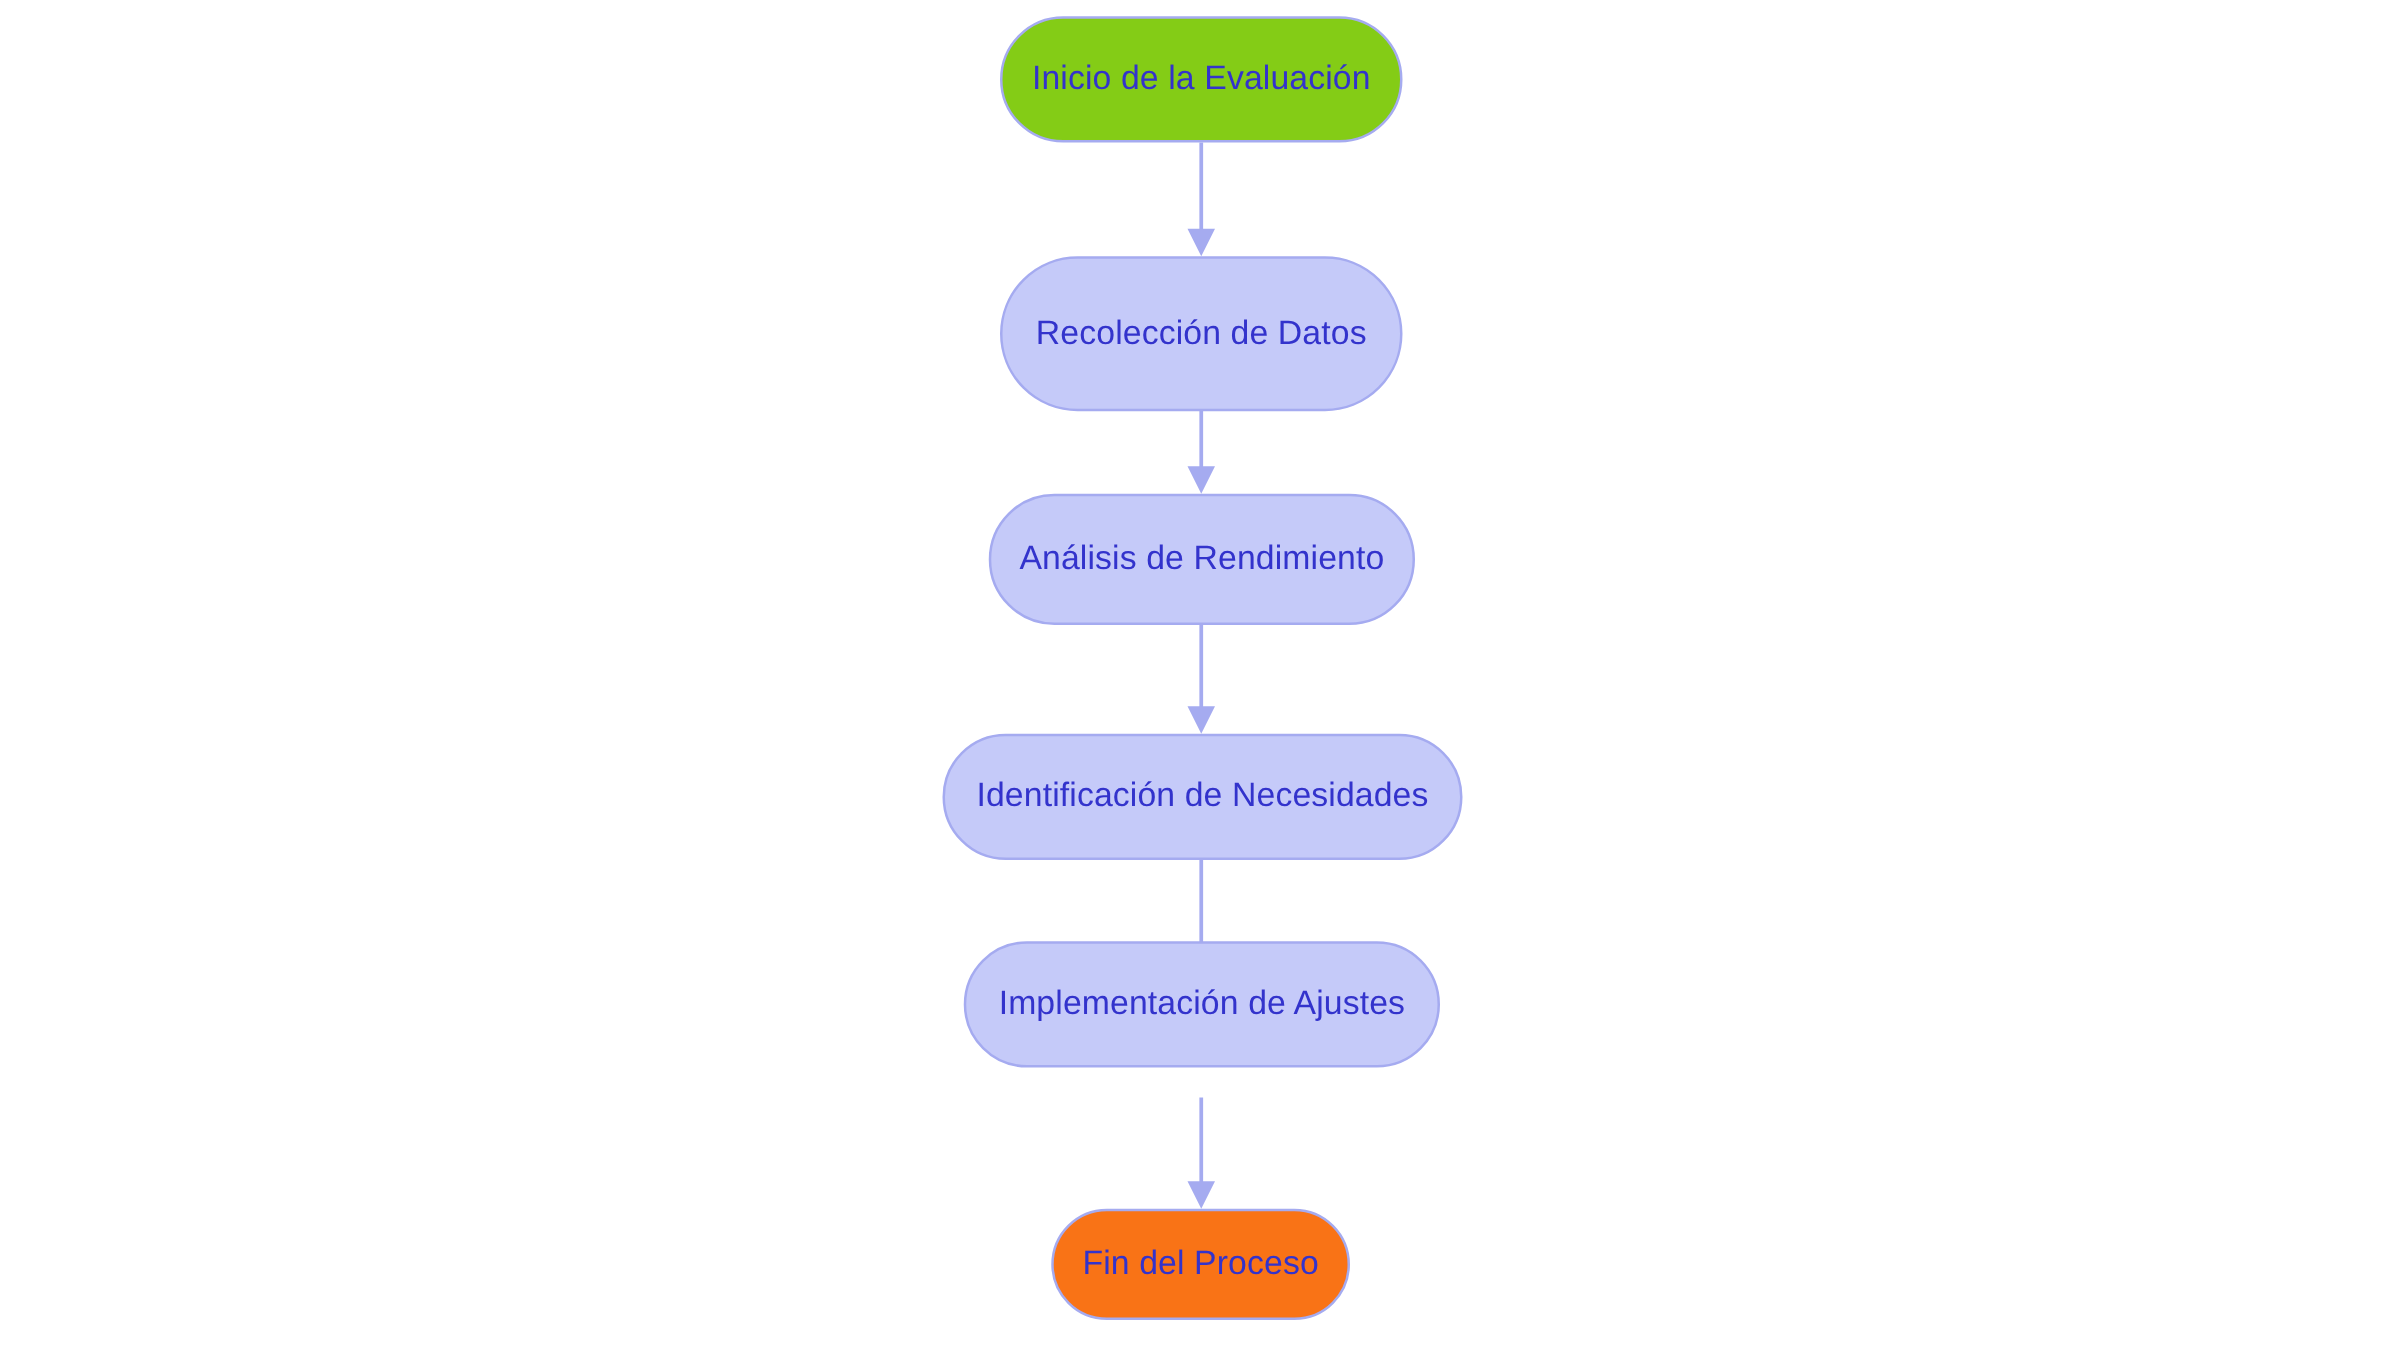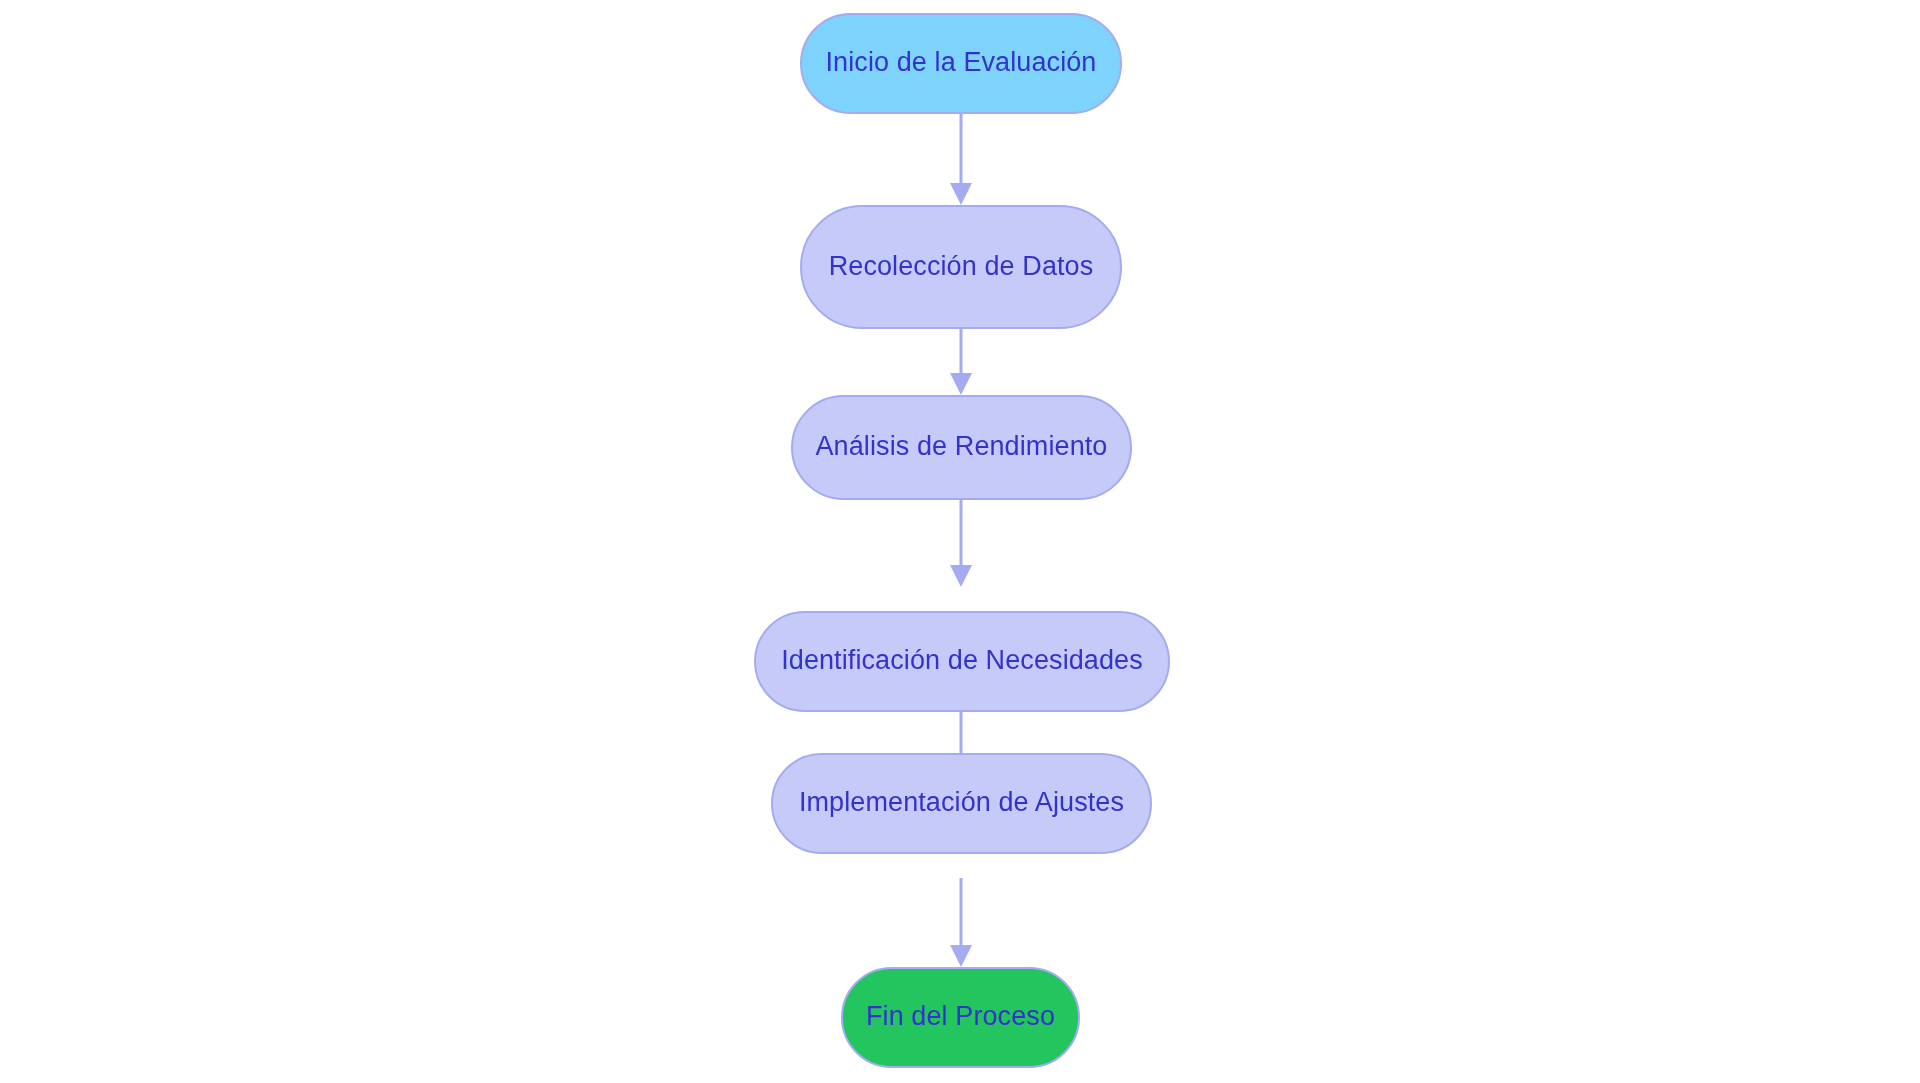--- a/index.html
+++ b/index.html
@@ -62,37 +62,37 @@
         <polygon points="950,373 972,373 961,395" fill="#a5abf0"></polygon>
         <line x1="961" y1="496" x2="961" y2="567" stroke="#a5abf0" stroke-width="3"></line>
         <polygon points="950,565 972,565 961,587" fill="#a5abf0"></polygon>
         <line x1="961" y1="688" x2="961" y2="757" stroke="#a5abf0" stroke-width="3"></line>
         <polygon points="950,755 972,755 961,777" fill="#a5abf0"></polygon>
         <line x1="961" y1="878" x2="961" y2="947" stroke="#a5abf0" stroke-width="3"></line>
         <polygon points="950,945 972,945 961,967" fill="#a5abf0"></polygon>
       </g>
   </svg>
 
-  <div class="node" style="left: 800px; top: 13px; width: 322px; height: 101px; background: #7dd3fc; border-color: rgb(165, 171, 240); color: rgb(51, 51, 204);">
+  <div class="node" style="left: 800px; top: 13px; width: 322px; height: 101px; background: #84cc16; border-color: rgb(165, 171, 240); color: rgb(51, 51, 204);">
     <span class="node-label">Inicio de la Evaluación</span>
   </div>
 
   <div class="node" style="left: 800px; top: 205px; width: 322px; height: 124px; background: rgb(197, 202, 249); border-color: rgb(165, 171, 240); color: rgb(51, 51, 204);">
     <span class="node-label">Recolección de Datos</span>
   </div>
 
   <div class="node" style="left: 791px; top: 395px; width: 341px; height: 105px; background: rgb(197, 202, 249); border-color: rgb(165, 171, 240); color: rgb(51, 51, 204); text-align: center;">
     <span class="node-label">Análisis de Rendimiento</span>
   </div>
 
-  <div class="node" style="left: 754px; top: 587px; width: 416px; height: 101px; background: rgb(197, 202, 249); border-color: rgb(165, 171, 240); color: rgb(51, 51, 204); margin-top: 24px;">
+  <div class="node" style="left: 754px; top: 587px; width: 416px; height: 101px; background: rgb(197, 202, 249); border-color: rgb(165, 171, 240); color: rgb(51, 51, 204);">
     <span class="node-label">Identificación de Necesidades</span>
   </div>
 
   <div class="node" style="left: 771px; top: 753px; width: 381px; height: 101px; background: rgb(197, 202, 249); border-color: rgb(165, 171, 240); color: rgb(51, 51, 204);">
     <span class="node-label">Implementación de Ajustes</span>
   </div>
 
-  <div class="node" style="left: 841px; top: 967px; width: 239px; height: 101px; background: #22c55e; border-color: rgb(165, 171, 240); color: rgb(51, 51, 204);">
+  <div class="node" style="left: 841px; top: 967px; width: 239px; height: 89px; background: #f97316; border-color: rgb(165, 171, 240); color: rgb(51, 51, 204);">
     <span class="node-label">Fin del Proceso</span>
   </div>
 
 </div>
 
 </body></html>

